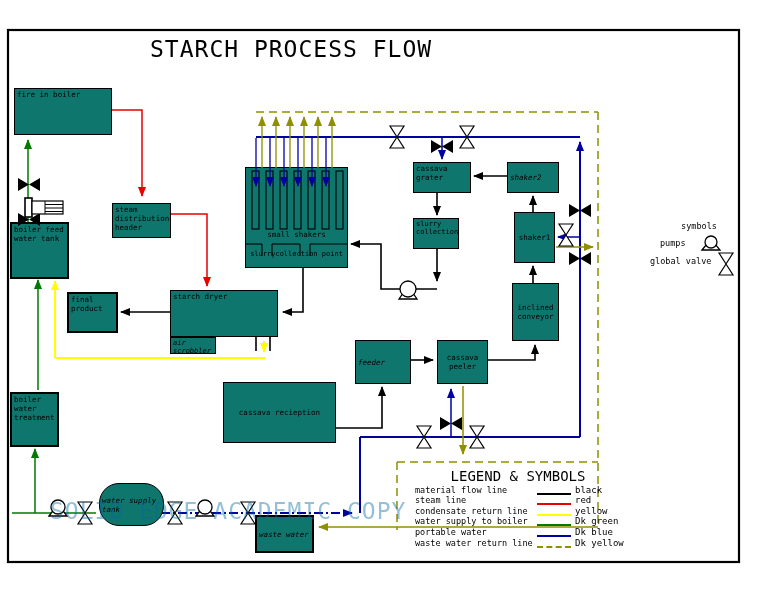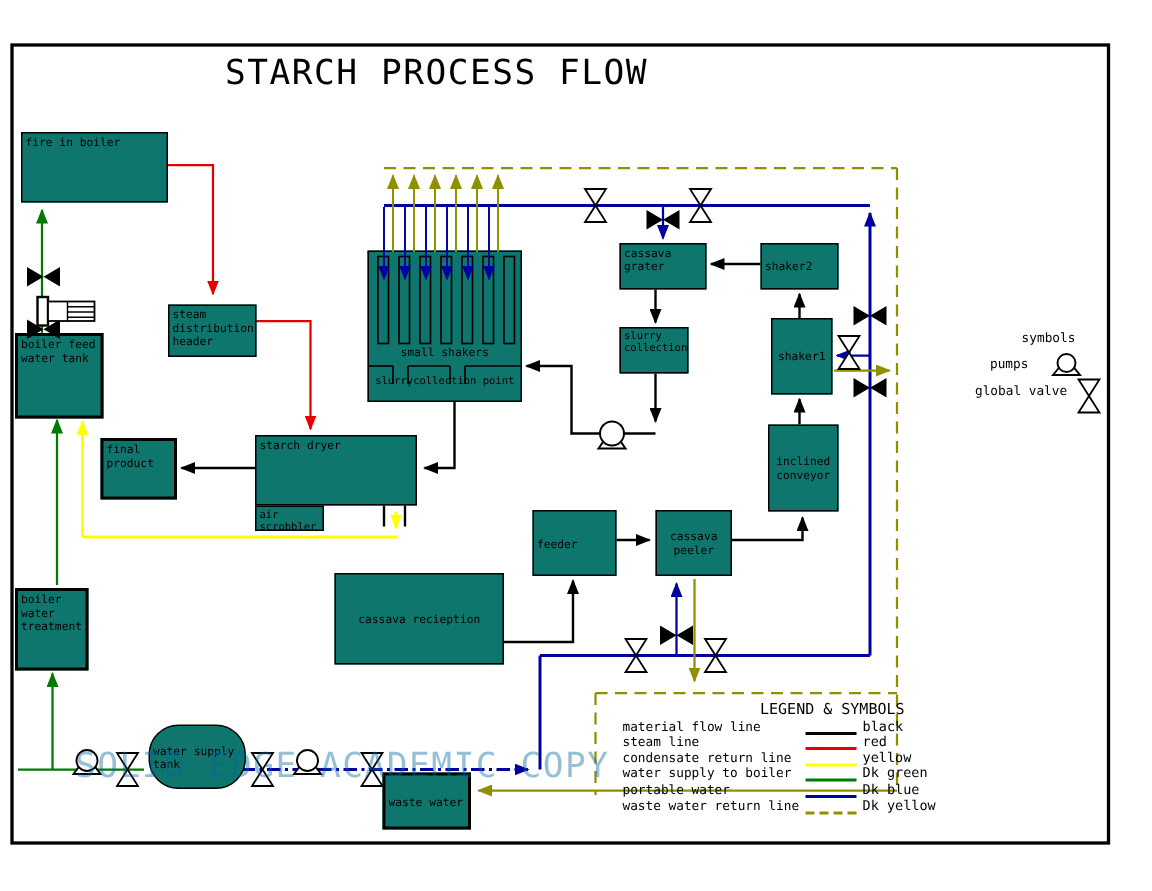--- a/index.html
+++ b/index.html
@@ -3,27 +3,27 @@
 <meta charset="utf-8">
 <style>
   html,body{margin:0;padding:0;background:#fff;}
   .canvas{position:relative;width:768px;height:594px;background:#fff;overflow:hidden;
           font-family:"DejaVu Sans Mono","Liberation Mono",monospace;color:#000;}
   svg.layer{position:absolute;left:0;top:0;}
   .box{position:absolute;border:1.3px solid #000;background:#0f766e;box-sizing:border-box;
        font-size:7.5px;line-height:1.2;padding:1px 2px;}
   .thick{border-width:2px;}
   .ctr{display:flex;align-items:center;justify-content:center;text-align:center;}
-  .vctr{display:flex;align-items:center;}
+  .vctr{display:flex;align-items:center;font-style:italic;}
   .fs7{font-size:7px;}
   .title{position:absolute;left:150px;top:36px;width:280px;text-align:center;
          font-size:23px;letter-spacing:1px;white-space:nowrap;}
   .lbl{position:absolute;font-size:8.5px;white-space:nowrap;}
   .legend{position:absolute;left:415px;top:468px;width:215px;}
-  .ltitle{font-size:10px;text-align:right;width:170px;margin-left:18px;white-space:nowrap;}
+  .ltitle{font-size:14px;text-align:center;width:170px;margin-left:18px;white-space:nowrap;}
   .lrow{display:flex;align-items:flex-end;height:10.6px;}
   .llabel{font-size:8.5px;width:122px;white-space:nowrap;}
   .lsample{display:inline-block;width:34px;height:0;border-top:2px solid #000;margin:0 4px 0 0;}
   .lsample.dashed{border-top-style:dashed;}
   .lname{font-size:9px;white-space:nowrap;}
   .watermark{position:absolute;left:50px;top:498px;font-size:23px;letter-spacing:1px;
              color:#0369a1;opacity:.42;white-space:nowrap;}
 </style>
 </head>
 <body>
@@ -109,21 +109,21 @@
       <line x1="463" y1="386" x2="463" y2="454" marker-end="url(#ao)"></line>
       <line x1="598" y1="527" x2="319" y2="527" marker-end="url(#ao)"></line>
     </g>
   </svg>
 
   <div class="box" style="left:14px;top:88px;width:98px;height:47px;"><span>fire in boiler</span></div>
   <div class="box thick" style="left:10px;top:222px;width:59px;height:57px;"><span>boiler feed water tank</span></div>
   <div class="box" style="left:112px;top:203px;width:59px;height:35px;"><span>steam distribution header</span></div>
   <div class="box thick" style="left:67px;top:292px;width:51px;height:41px;"><span>final product</span></div>
   <div class="box" style="left:170px;top:290px;width:108px;height:47px;"><span>starch dryer</span></div>
-  <div class="box fs7" style="left:170px;top:337px;width:46px;height:17px;"><span>air scrobbler</span></div>
+  <div class="box fs7" style="left:170px;top:337px;width:46px;height:17px;font-style:italic;"><span>air scrobbler</span></div>
   <div class="box thick" style="left:10px;top:392px;width:49px;height:55px;"><span>boiler water treatment</span></div>
   <div class="box vctr" style="left:99px;top:483px;width:65px;height:43px;border-radius:20px;">
       <span>water supply tank</span>
     </div>
   <div class="box thick vctr" style="left:255px;top:515px;width:59px;height:38px;">
       <span>waste water</span>
     </div>
   <div class="box ctr" style="left:223px;top:382px;width:113px;height:61px;">
       <span>cassava recieption</span>
     </div>

